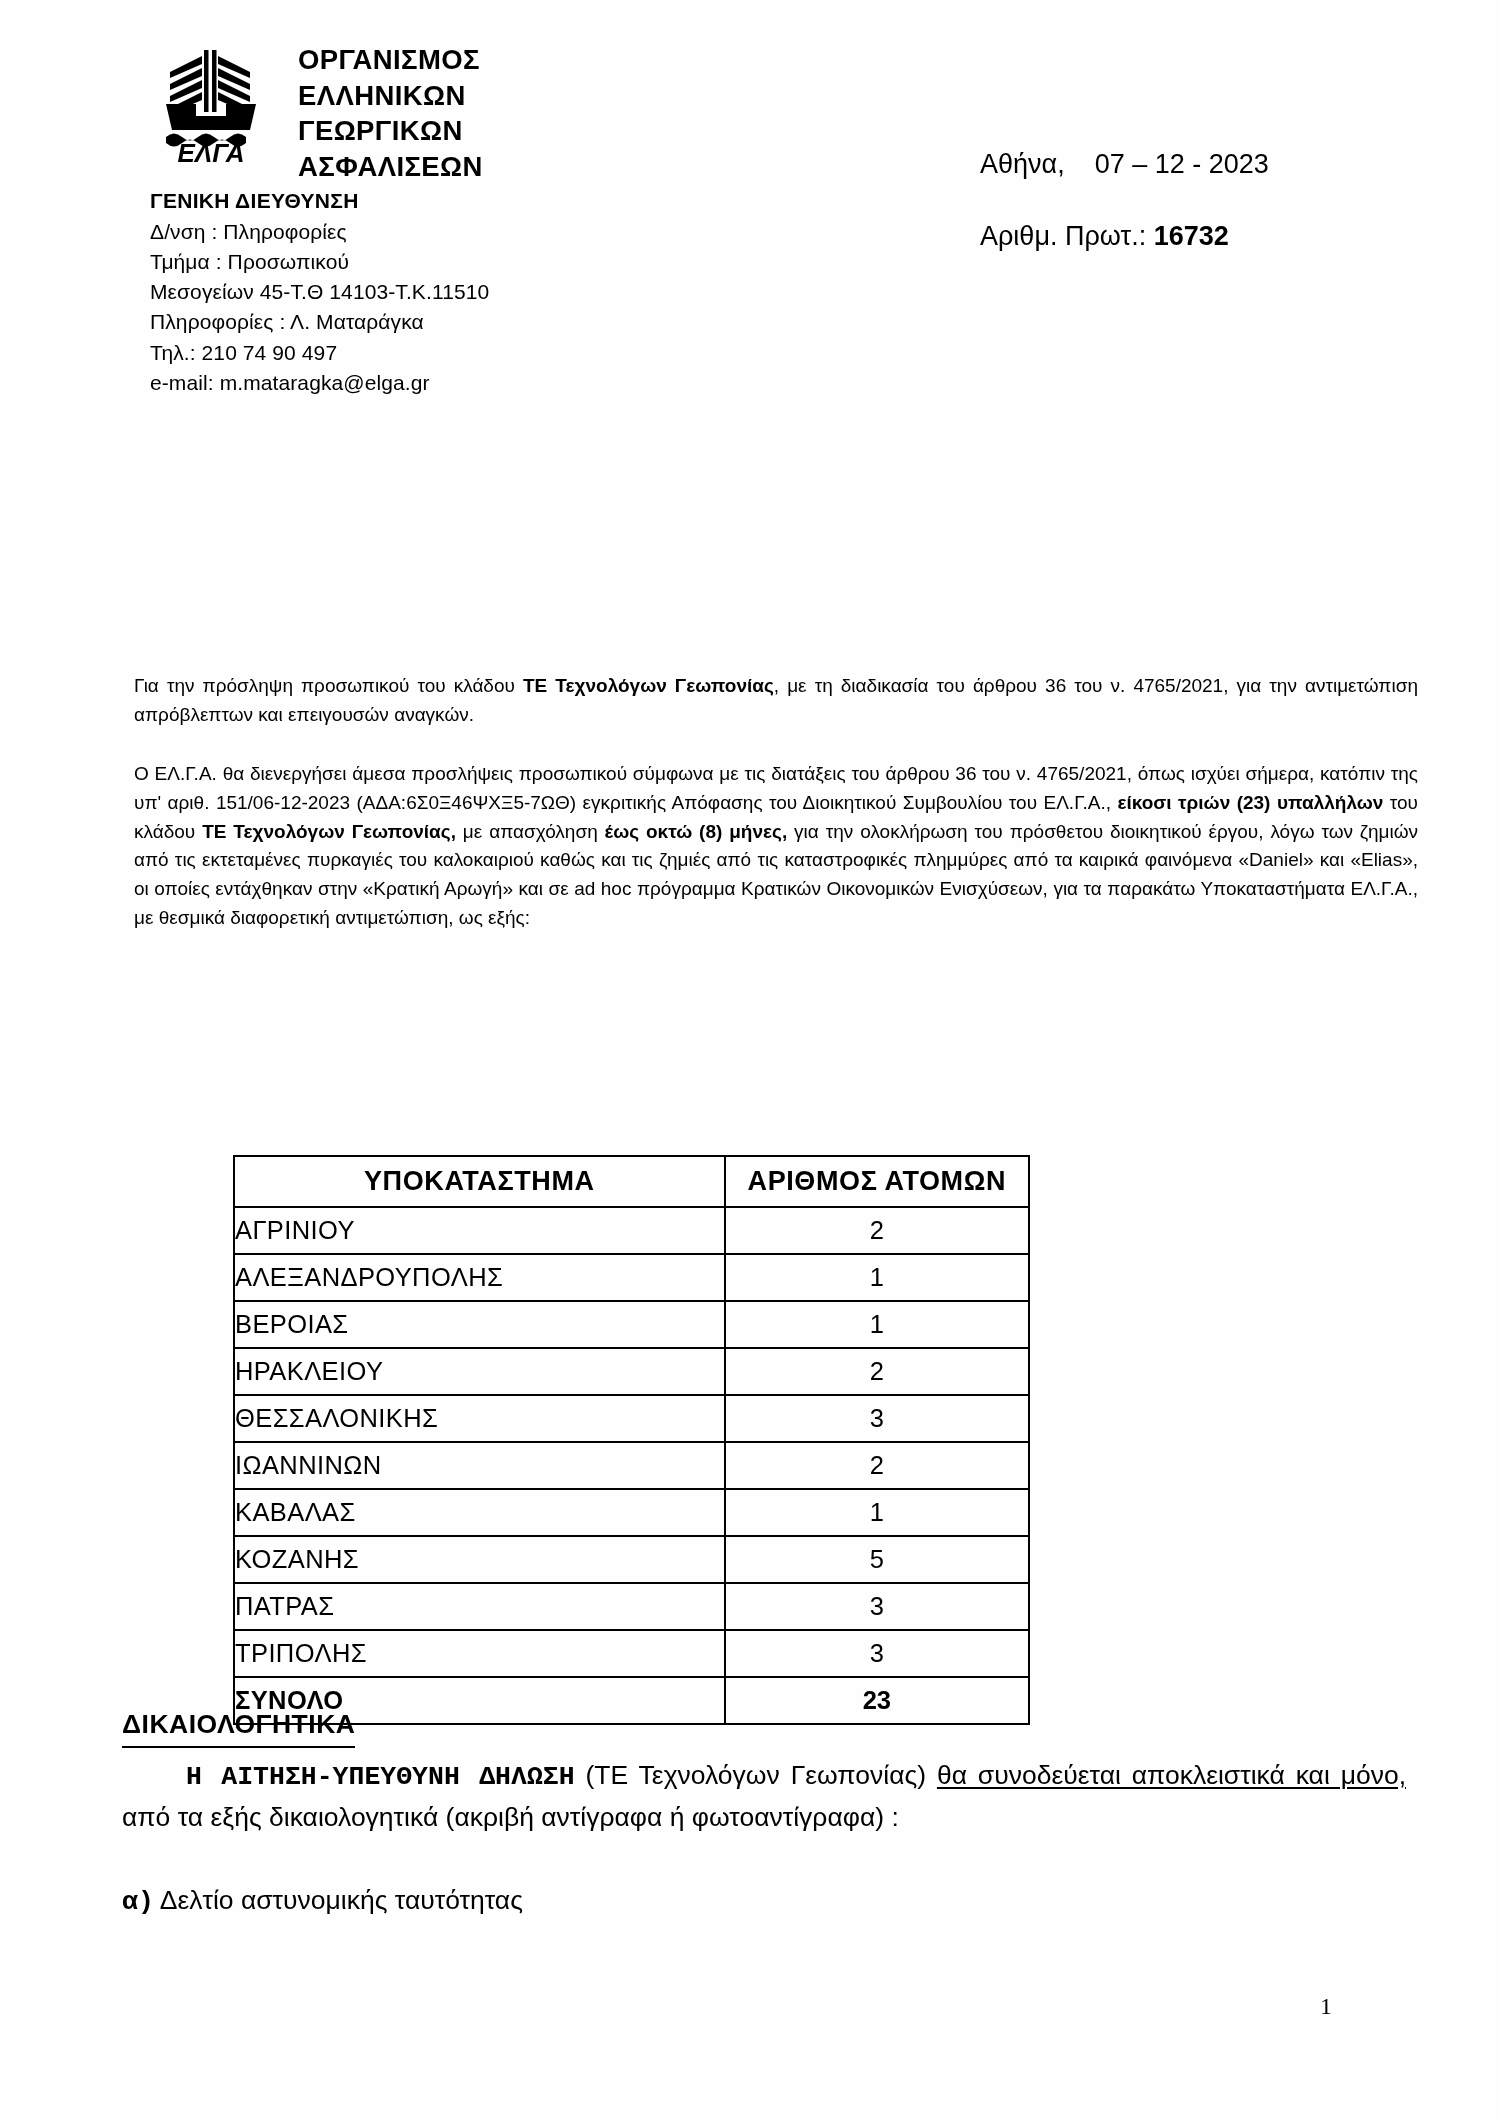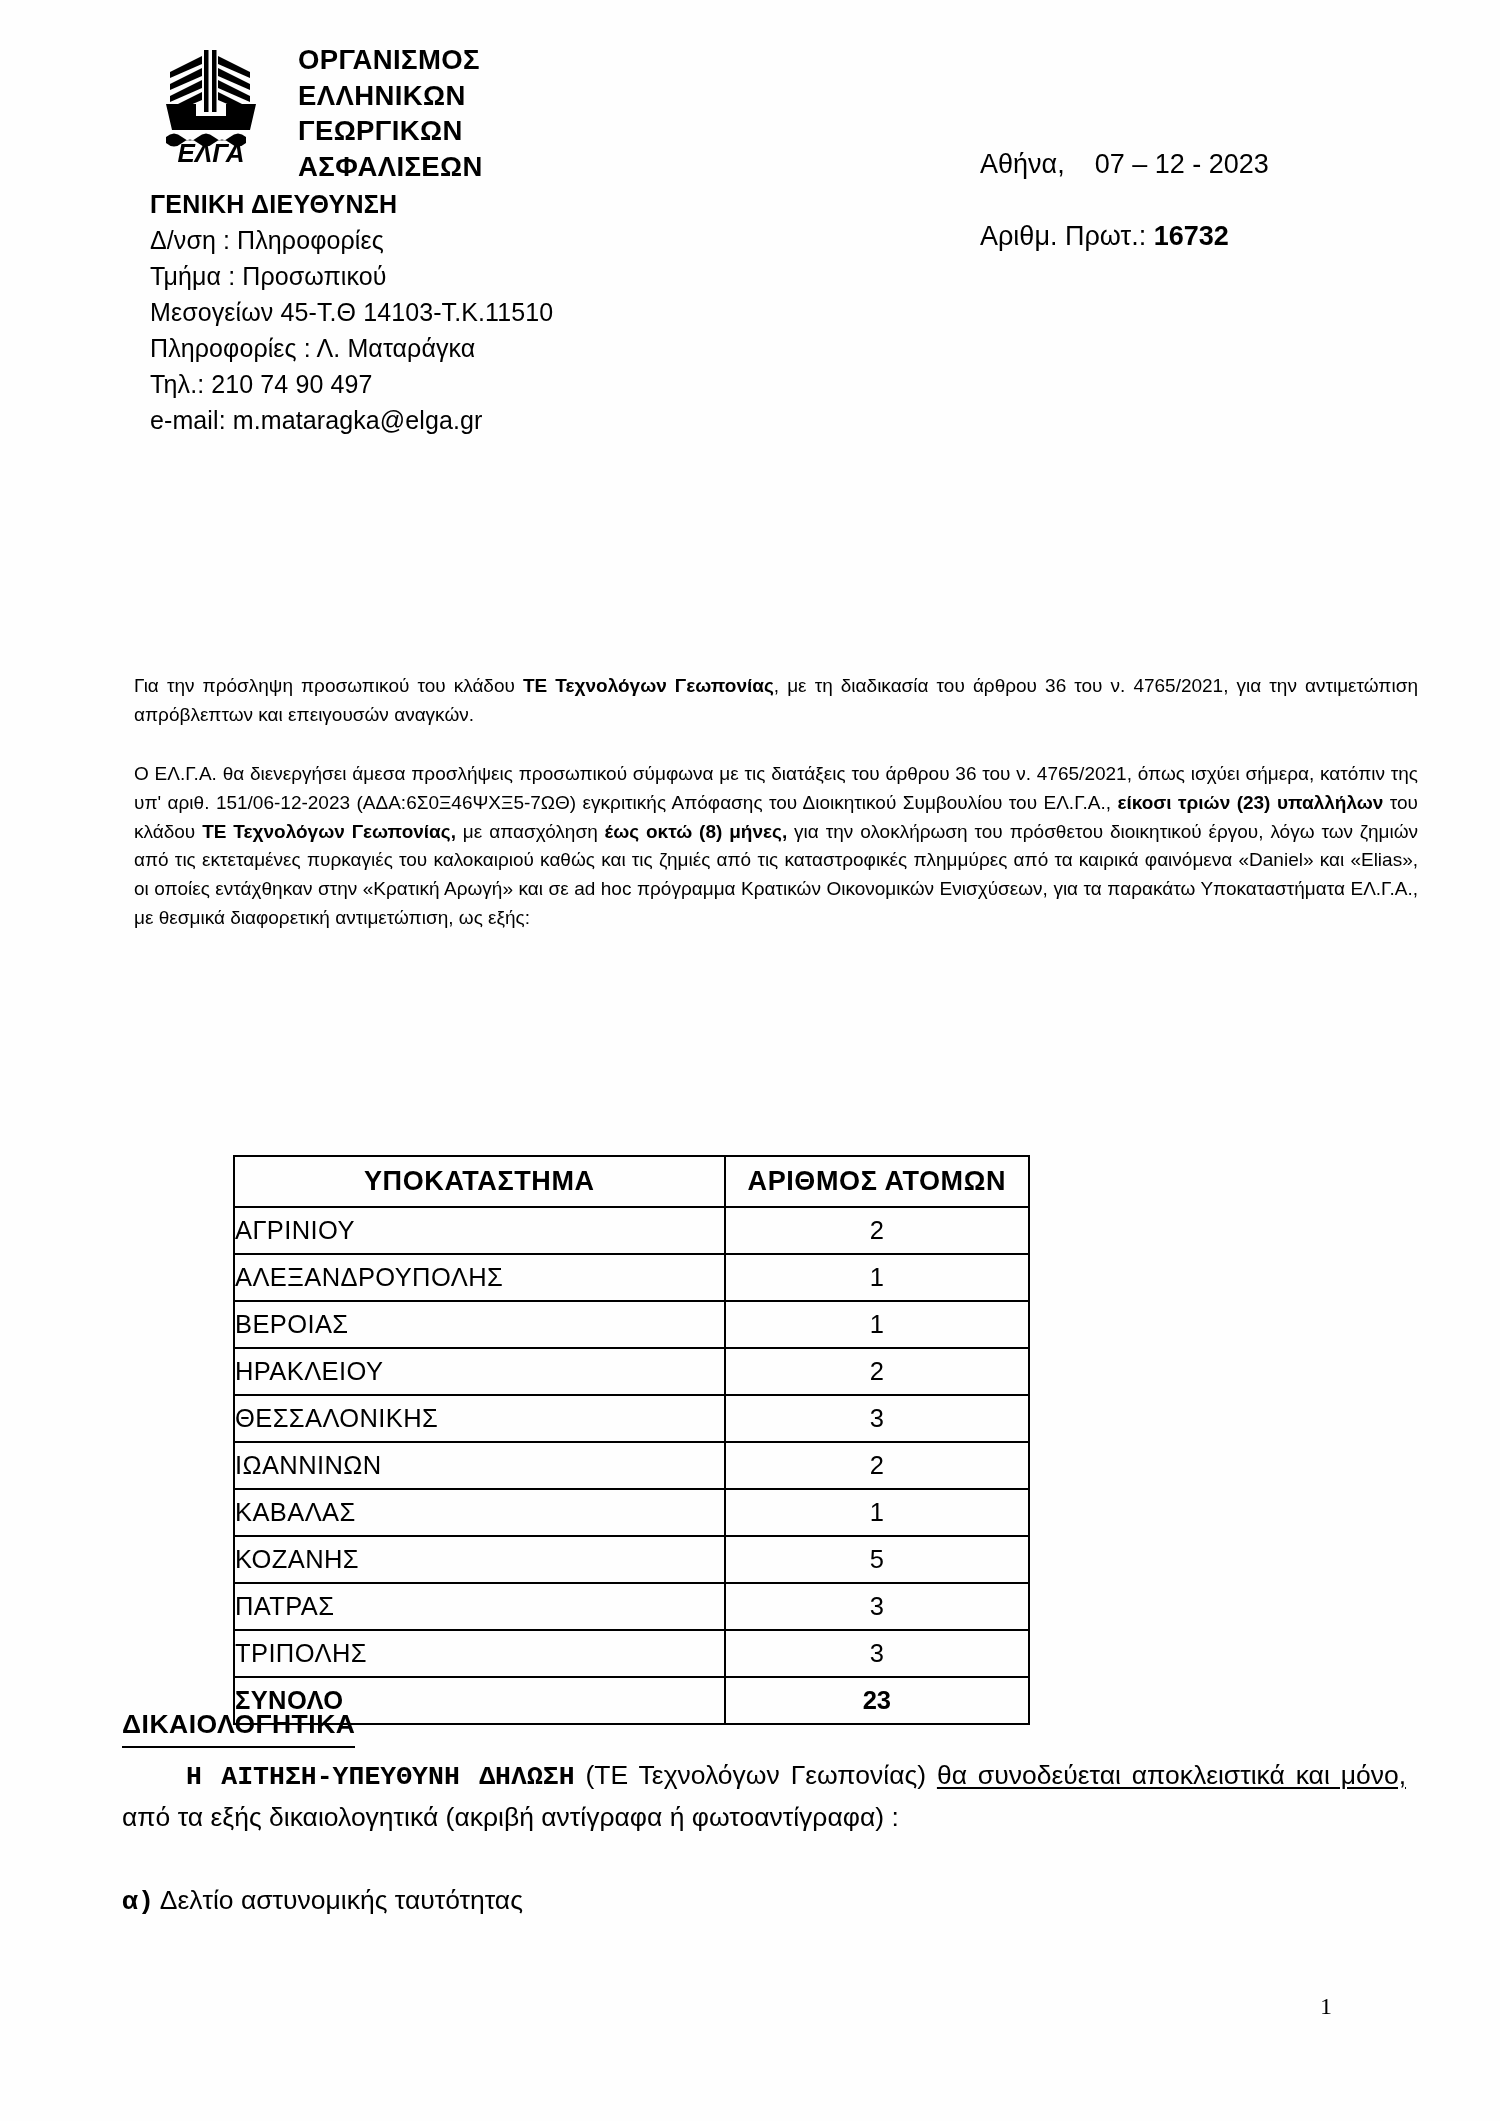--- a/index.html
+++ b/index.html
@@ -42,21 +42,21 @@
     font-size: 27.5px;
     line-height: 1.295;
     letter-spacing: 0.4px;
     font-weight: 700;
     padding-top: 4px;
   }
   .org-lines div { white-space: nowrap; }
 
   .dept-block {
     margin-top: 2px;
-    font-size: 25px;
+    font-size: 21px;
     line-height: 1.44;
     letter-spacing: 0.1px;
   }
   .dept-title { font-weight: 700; letter-spacing: 0.3px; }
   .dept-block div { white-space: nowrap; }
 
   .right-meta {
     position: absolute;
     top: 150px;
     left: 980px;

